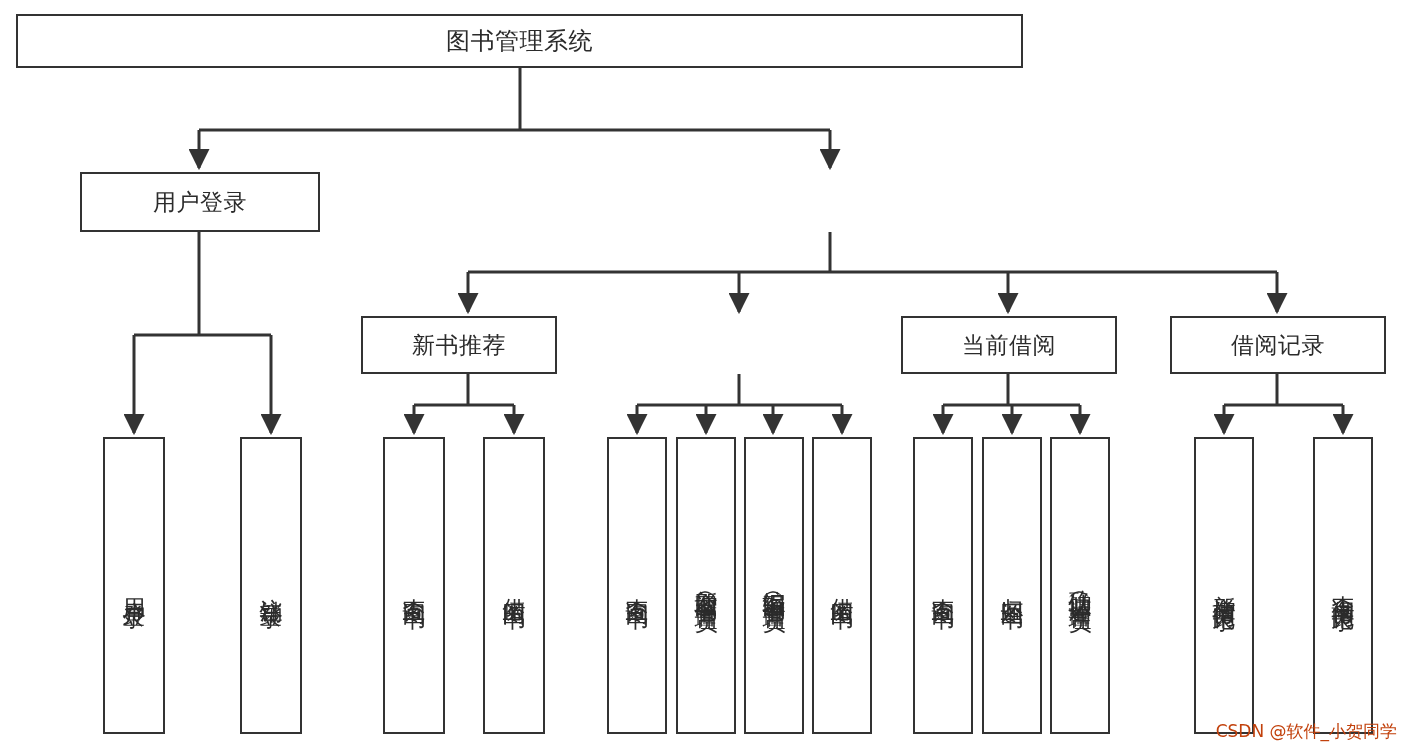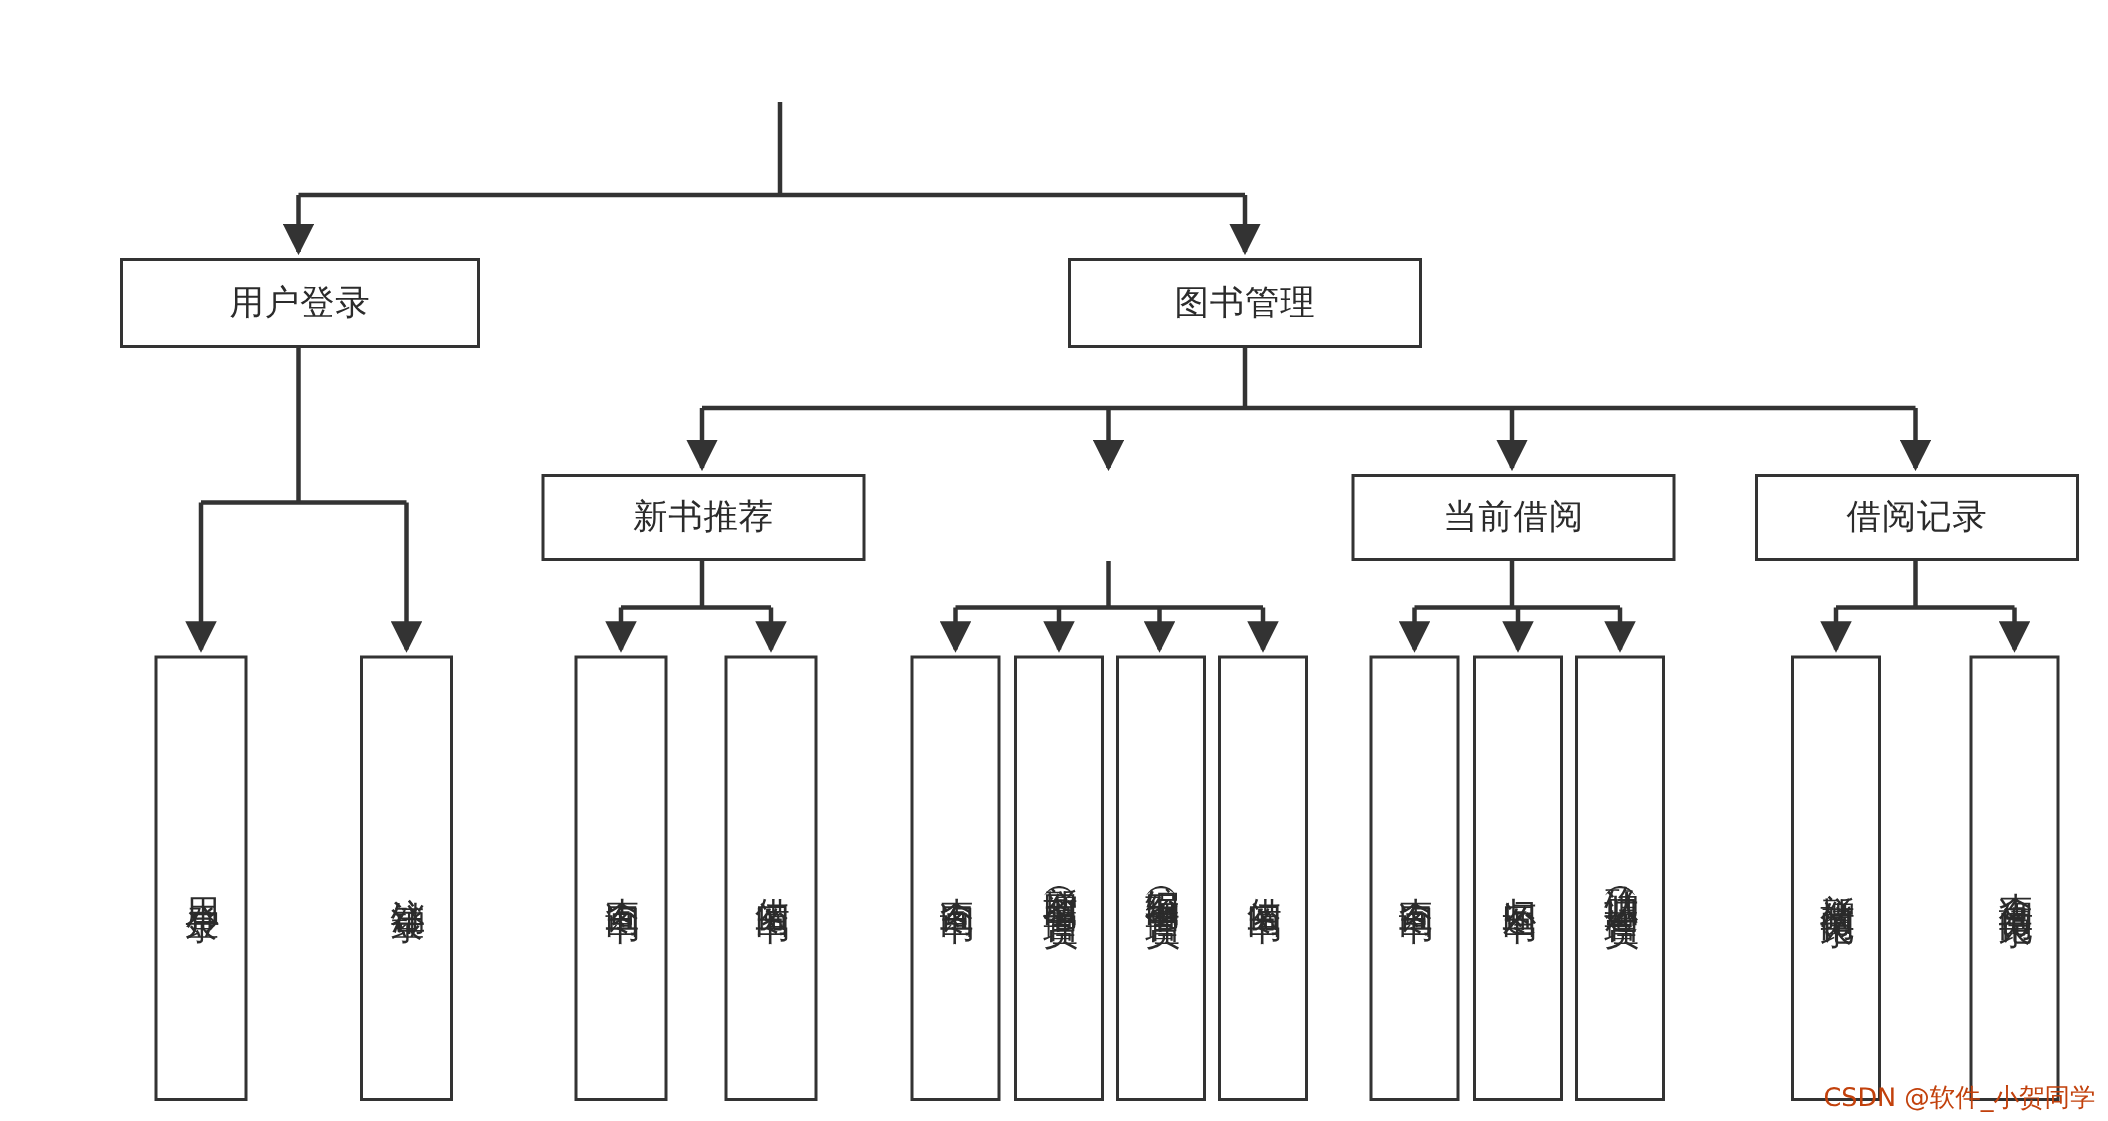--- a/index.html
+++ b/index.html
@@ -134,30 +134,30 @@
       <path d="M 1012 405 L 1012 433" marker-end="url(#arrow)"></path>
       <path d="M 1080 405 L 1080 433" marker-end="url(#arrow)"></path>
 
       <path d="M 1277 374 L 1277 405"></path>
       <path d="M 1224 405 L 1343 405"></path>
       <path d="M 1224 405 L 1224 433" marker-end="url(#arrow)"></path>
       <path d="M 1343 405 L 1343 433" marker-end="url(#arrow)"></path>
     </g>
   </svg>
 
+  <div class="node horiz root" style="left:16px; top:14px; width:1007px; height:54px;">
+    <span class="label">图书管理系统</span>
+  </div>
 
   <div class="node horiz" style="left:80px; top:172px; width:240px; height:60px;">
     <span class="label">用户登录</span>
   </div>
 
-  <div class="node horiz" style="left:712px; top:172px; width:236px; height:60px;">
-    <span class="label">图书管理</span>
-  </div>
-
-  <div class="node horiz" style="left:361px; top:316px; width:216px; height:58px;align-items:center;">
+
+  <div class="node horiz" style="left:361px; top:316px; width:196px; height:58px;align-items:center;">
     <span class="label">新书推荐</span>
   </div>
 
 
   <div class="node horiz" style="left:901px; top:316px; width:216px; height:58px;">
     <span class="label">当前借阅</span>
   </div>
 
   <div class="node horiz" style="left:1170px; top:316px; width:216px; height:58px;">
     <span class="label">借阅记录</span>

